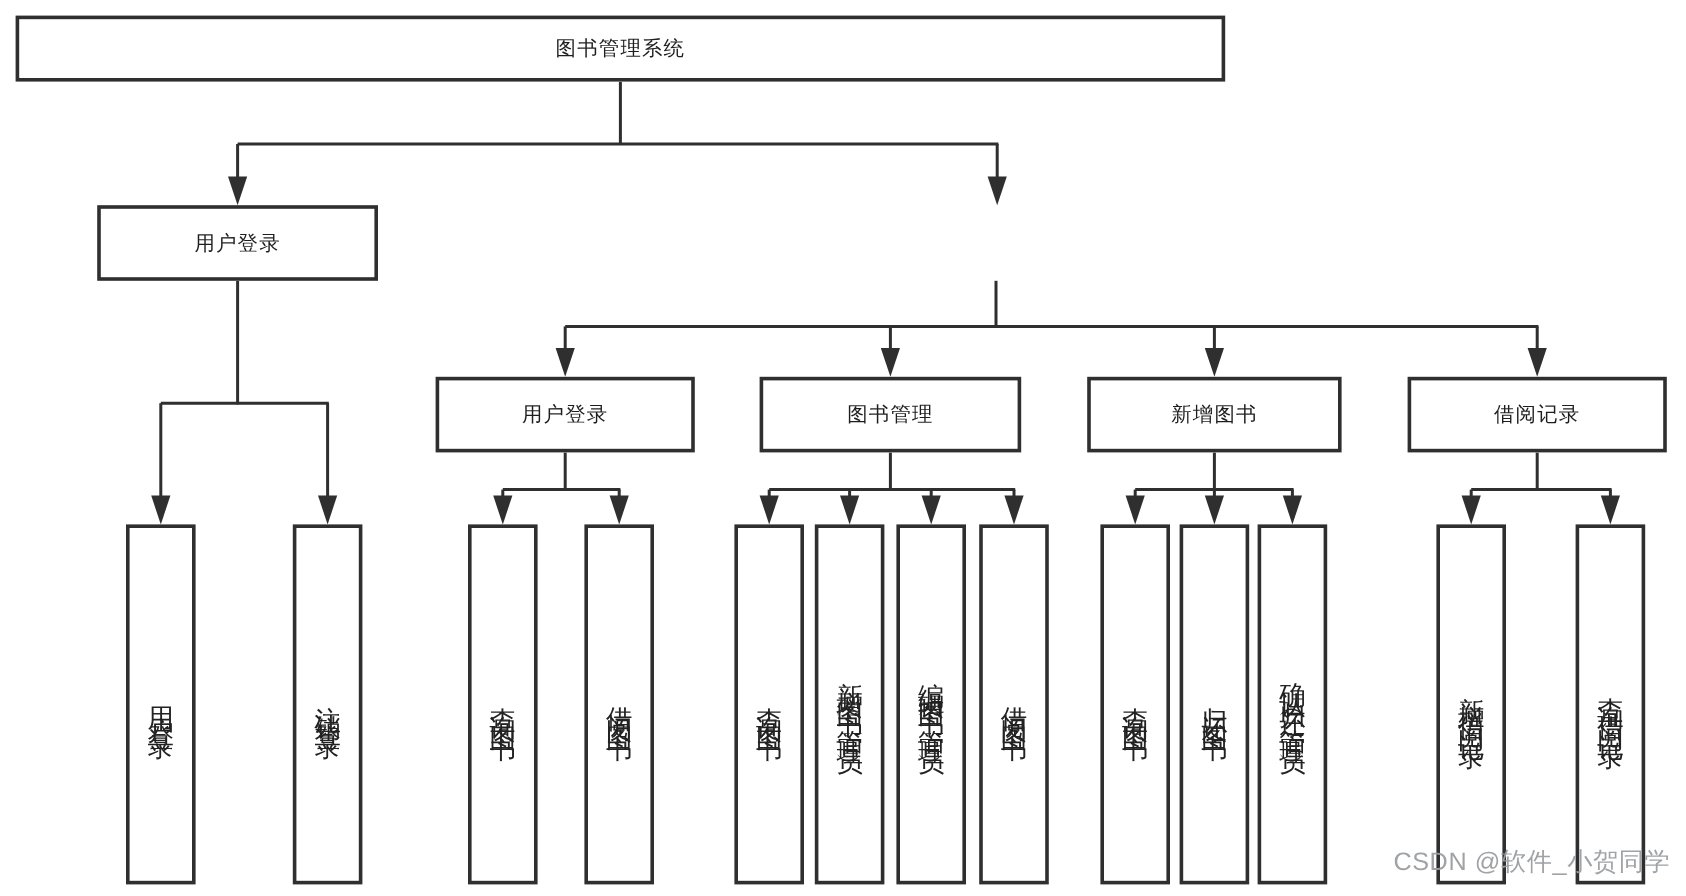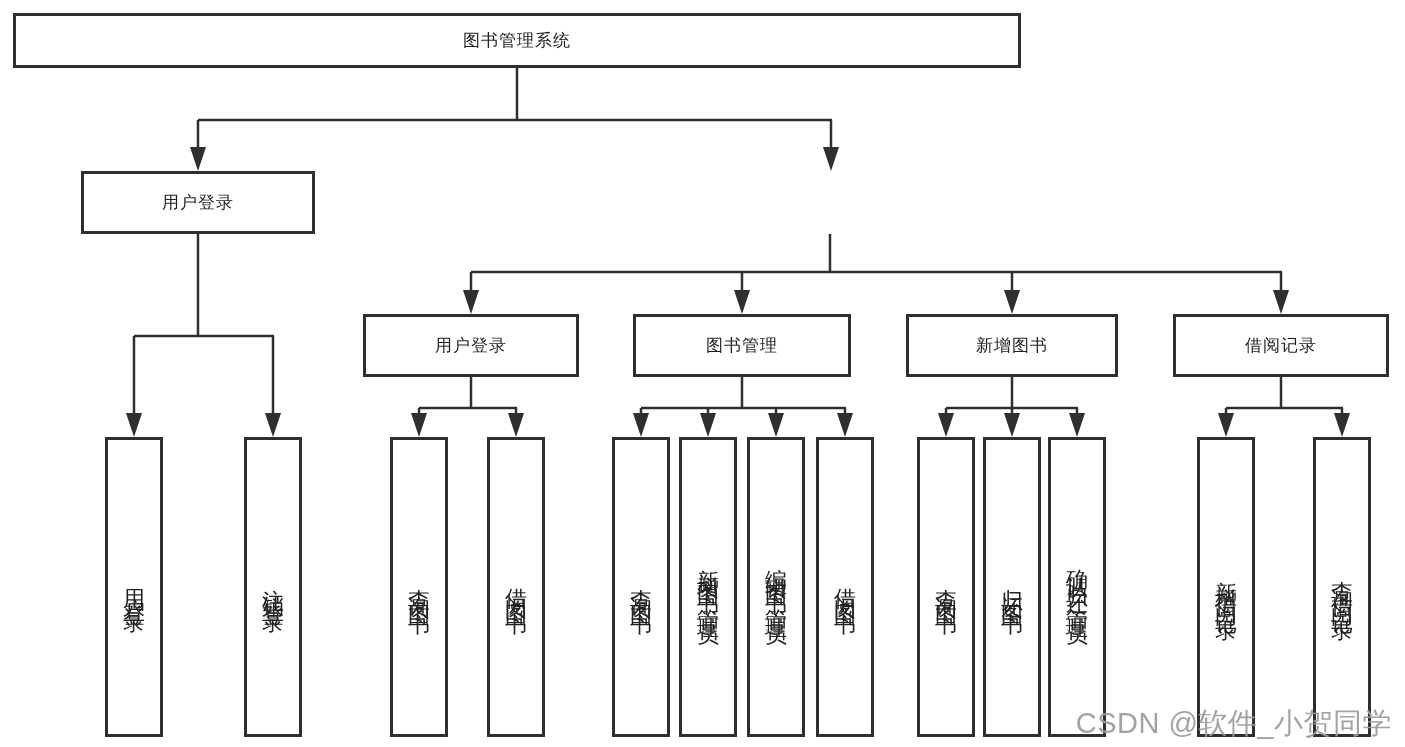--- a/index.html
+++ b/index.html
@@ -21,21 +21,21 @@
     border:3px solid #2f2f2f;background:#ffffff;
     display:flex;align-items:center;justify-content:center;
   }
   .vbox .lbl{
     writing-mode:vertical-rl;text-orientation:mixed;
     font-size:22px;letter-spacing:8px;line-height:1;color:#222222;
     white-space:nowrap;
   }
   .watermark{
     position:absolute;z-index:3;right:13px;top:704px;
-    font-size:29px;color:rgba(155,158,161,0.95);
+    font-size:21px;color:rgba(155,158,161,0.95);
     letter-spacing:0.5px;pointer-events:none;margin-left:40px;
   }
 </style>
 </head>
 <body>
 
 <div id="stage">
 
   <svg class="wires" width="1405" height="747" viewBox="0 0 1405 747" aria-hidden="true">
     <g stroke="#2f2f2f" stroke-width="2.5" fill="none">

